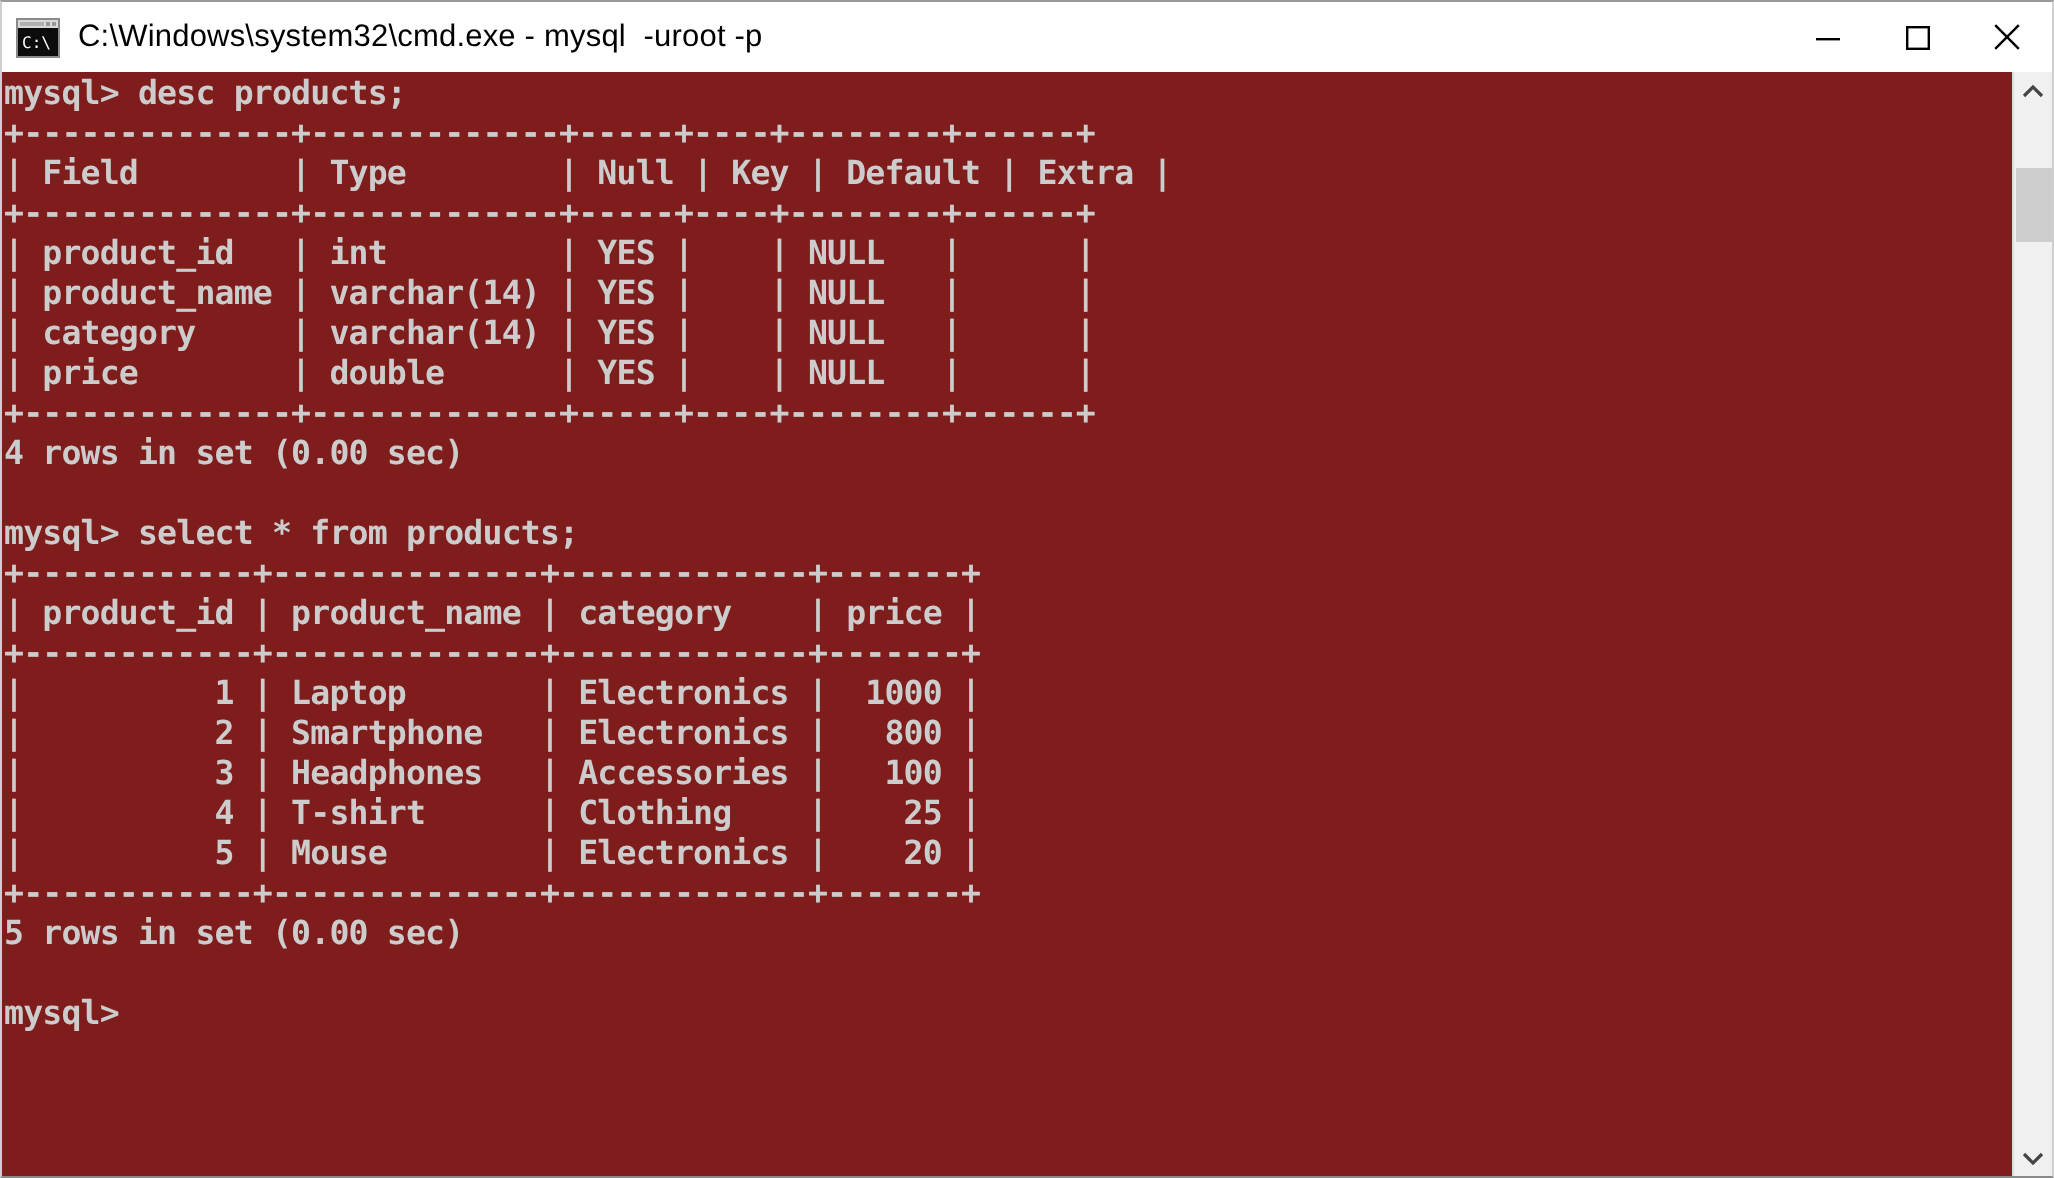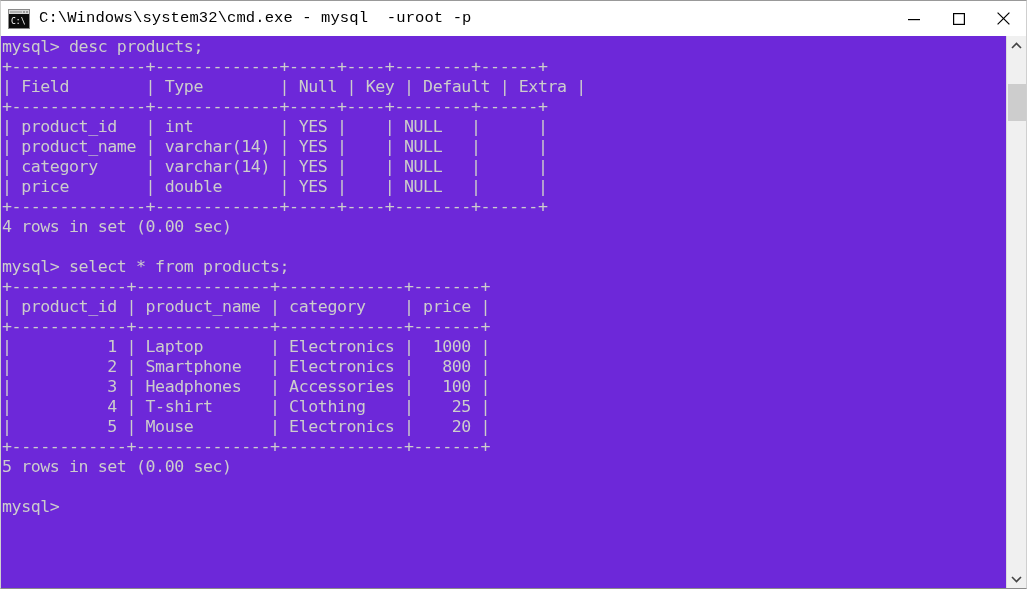--- a/index.html
+++ b/index.html
@@ -46,21 +46,21 @@
     padding-left: 7px;
   }
   #cmd-icon {
     width: 22px;
     height: 20px;
     flex: 0 0 auto;
     margin-right: 9px;
     position: relative;
   }
   #title-text {
-    font-family: Liberation Mono, monospace;
+    font-family: Liberation Sans, sans-serif;
     font-size: 15.5px;
     color: #000000;
     white-space: pre;
     letter-spacing: 0.1px;
     line-height: 35px;
   }
   .winbtn {
     width: 45px;
     height: 35px;
     flex: 0 0 auto;
@@ -73,22 +73,23 @@
   }
   .winbtn svg { display: block; }
 
   
   #console {
     position: absolute;
     top: 35px;
     left: 0;
     right: 0;
     bottom: 0;
-    background: #6d28d9;
+    background: #7f1d1d;
     overflow: hidden;
+    font-weight: bold;
   }
   #console-text {
     position: absolute;
     top: 1px;
     left: 1px;
     margin: 0;
     padding: 0;
     font-family: "DejaVu Sans Mono", "Liberation Mono", monospace;
     font-size: 16.6px;
     line-height: 20px;

